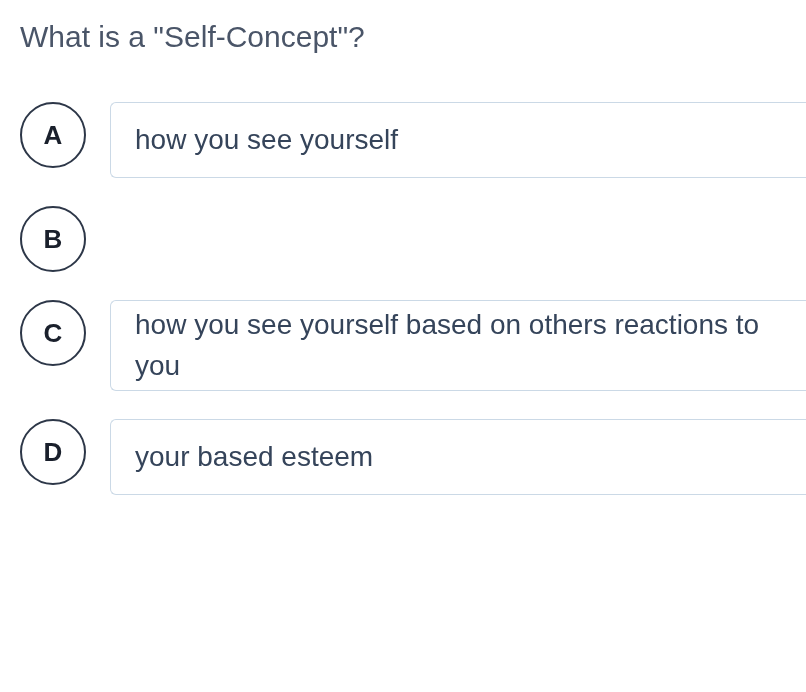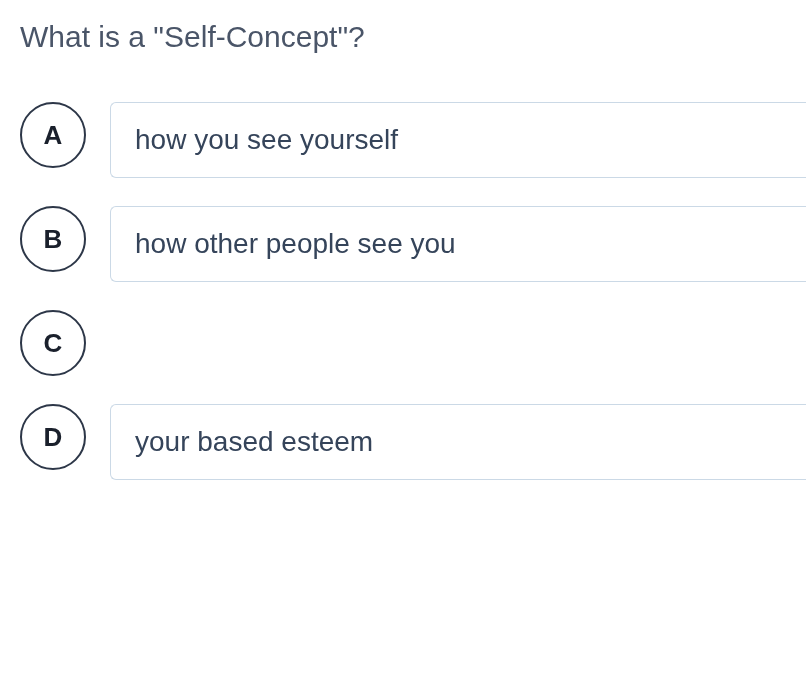--- a/index.html
+++ b/index.html
@@ -65,25 +65,25 @@
 
 <div class="options">
 
   <div class="option-row">
     <div class="option-letter">A</div>
     <div class="option-box">how you see yourself</div>
   </div>
 
   <div class="option-row">
     <div class="option-letter">B</div>
-    <div class="option-box">how other people see you</div>
   </div>
 
   <div class="option-row">
     <div class="option-letter">C</div>
+    <div class="option-box">how you see yourself based on others reactions to you</div>
   </div>
 
   <div class="option-row">
     <div class="option-letter">D</div>
     <div class="option-box">your based esteem</div>
   </div>
 
 </div>
 
 </body></html>

